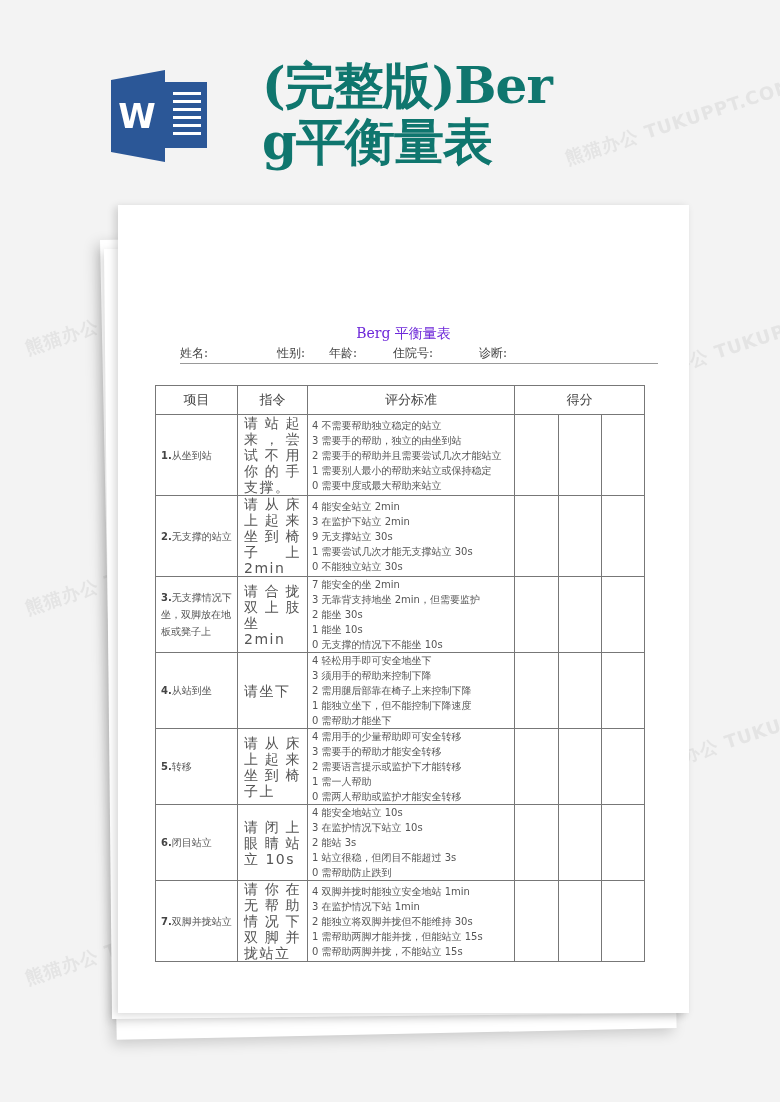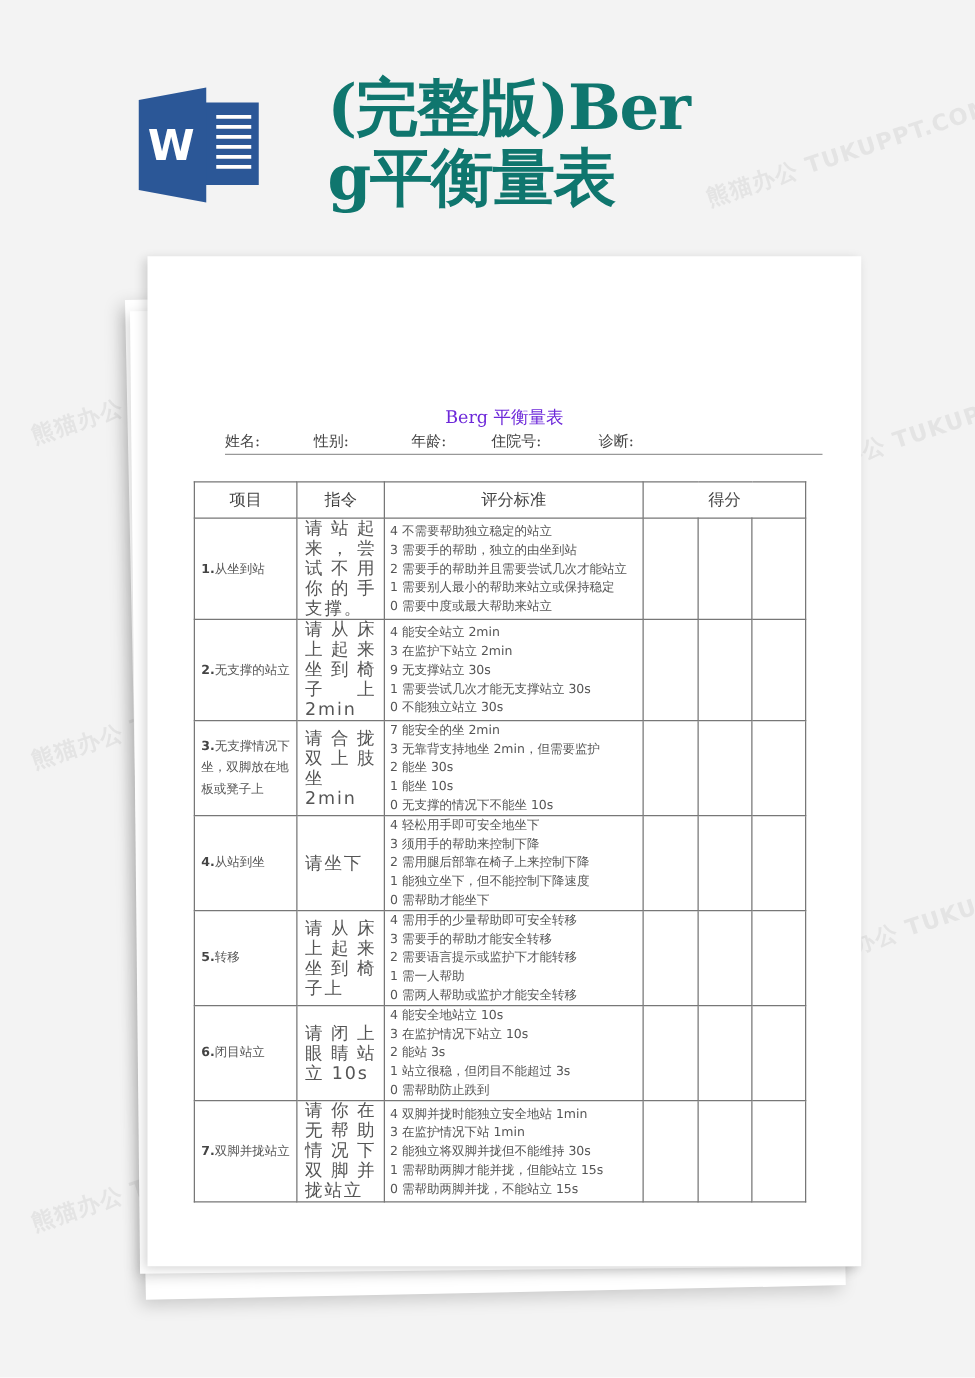--- a/index.html
+++ b/index.html
@@ -92,21 +92,21 @@
 
 <div class="headline">(完整版)Berg平衡量表</div>
 
 <div class="sheet-back"></div>
 <div class="sheet-mid"></div>
 
 <div class="page">
   <div class="form-title">Berg 平衡量表</div>
   <div class="fields">
     <span style="left:0">姓名:</span>
-    <span style="left:71px">性别:</span>
+    <span style="left:97px">性别:</span>
     <span style="left:149px">年龄:</span>
     <span style="left:213px">住院号:</span>
     <span style="left:299px">诊断:</span>
   </div>
 
   <table class="berg">
     <colgroup>
       <col style="width:82px">
         <col style="width:70px">
         <col style="width:207px">

